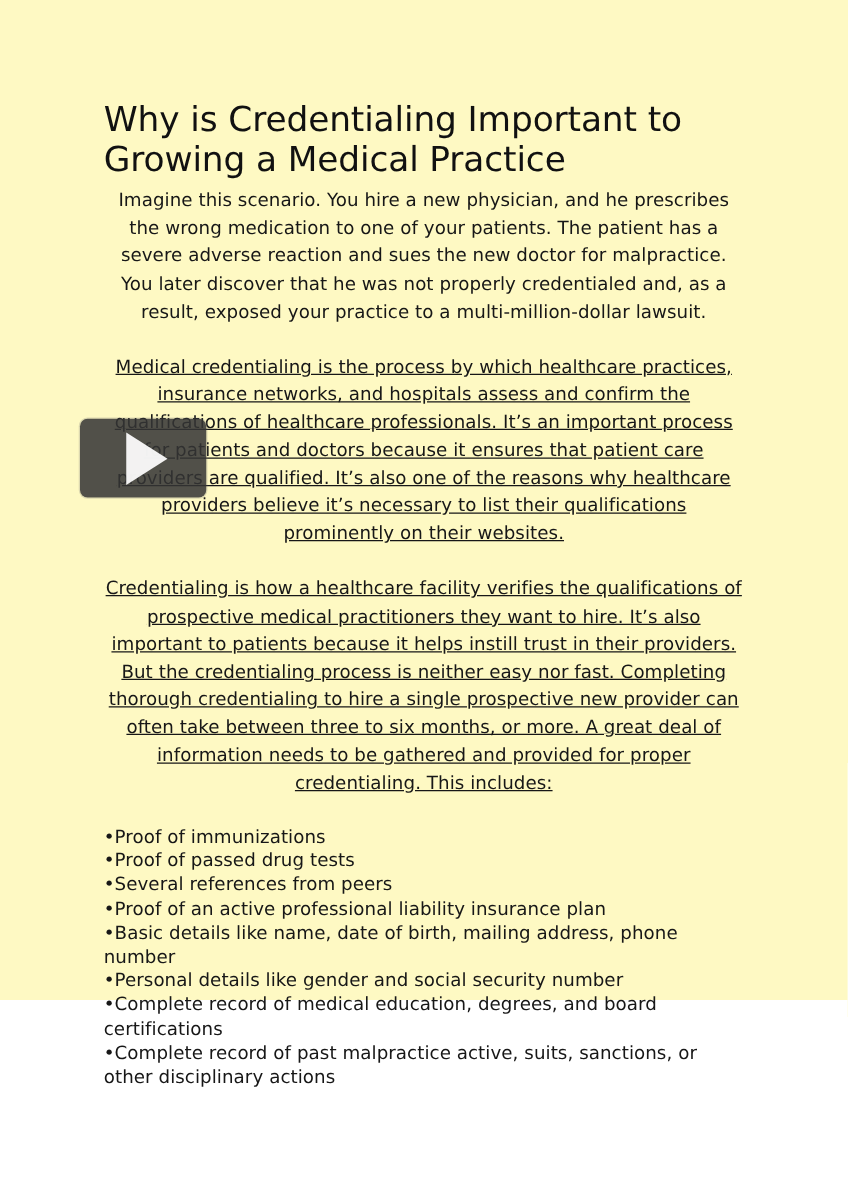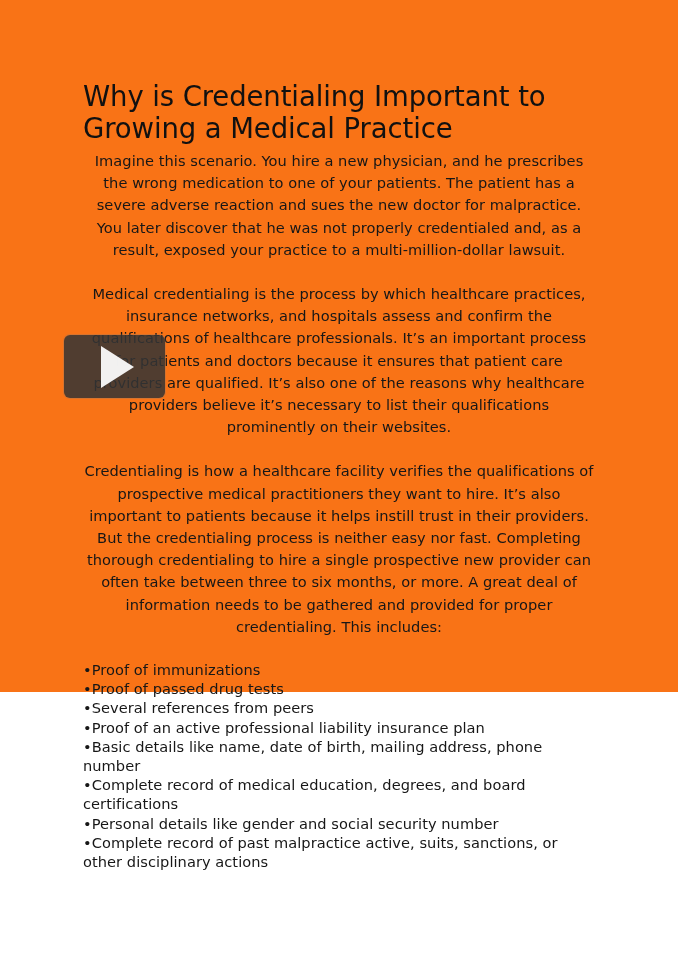--- a/index.html
+++ b/index.html
@@ -15,22 +15,22 @@
     font-family: "DejaVu Sans", sans-serif;
     color: #141414;
     -webkit-font-smoothing: antialiased;
   }
 
   .page {
     position: absolute;
     left: 0;
     top: 0;
     width: 678px;
-    height: 692px;
-    background: #f97316;
+    height: 800px;
+    background: #fef9c3;
   }
 
   .content {
     position: absolute;
     left: 83px;
     top: 80px;
     width: 512px;
   }
 
   .doc-title {
@@ -52,20 +52,21 @@
     letter-spacing: 0.05px;
     text-align: center;
   }
 
   .para.first {
     margin-top: 6px;
   }
 
   .para.gap {
     margin-top: 22px;
+    text-decoration: underline;
   }
 
   .bullet-list {
     list-style: none;
     margin: 22px 0 12px 0;
     padding: 0;
   }
 
   .bullet-item {
     font-size: 14.6px;
@@ -116,22 +117,22 @@
     <p class="para gap">Medical credentialing is the process by which healthcare practices, insurance networks, and hospitals assess and confirm the qualifications of healthcare professionals. It’s an important process for patients and doctors because it ensures that patient care providers are qualified.  It’s also one of the reasons why healthcare providers believe it’s necessary to list their qualifications prominently on their websites.</p>
 
     <p class="para gap">Credentialing is how a healthcare facility verifies the qualifications of prospective medical practitioners they want to hire. It’s also important to patients because it helps instill trust in their providers. But the credentialing process is neither easy nor fast. Completing thorough credentialing to hire a single prospective new provider can often take between three to six months, or more. A great deal of information needs to be gathered and provided for proper credentialing.  This includes:</p>
 
     <ul class="bullet-list">
       <li class="bullet-item">•Proof of immunizations</li>
       <li class="bullet-item">•Proof of passed drug tests</li>
       <li class="bullet-item">•Several references from peers</li>
       <li class="bullet-item">•Proof of an active professional liability insurance plan</li>
       <li class="bullet-item">•Basic details like name, date of birth, mailing address, phone number</li>
+      <li class="bullet-item">•Personal details like gender and social security number</li>
       <li class="bullet-item">•Complete record of medical education, degrees, and board certifications</li>
-      <li class="bullet-item">•Personal details like gender and social security number</li>
       <li class="bullet-item">•Complete record of past malpractice active, suits, sanctions, or other disciplinary actions</li>
     </ul>
 
   </div>
 
   <div class="video-overlay">
     <div class="play-triangle"></div>
   </div>
 
 </div>

